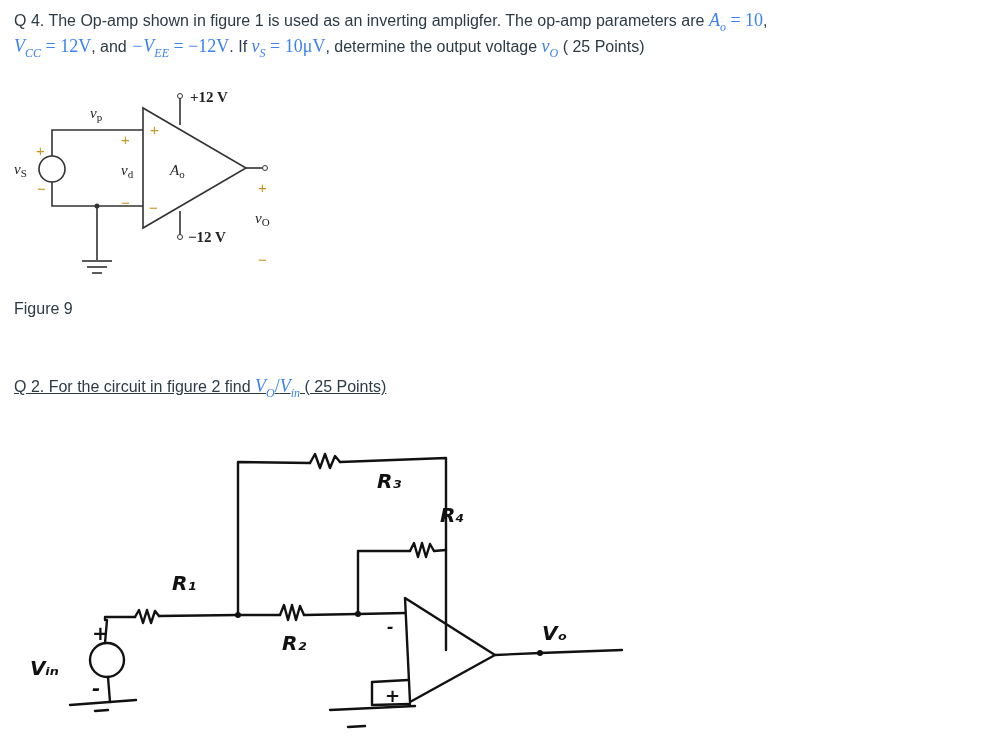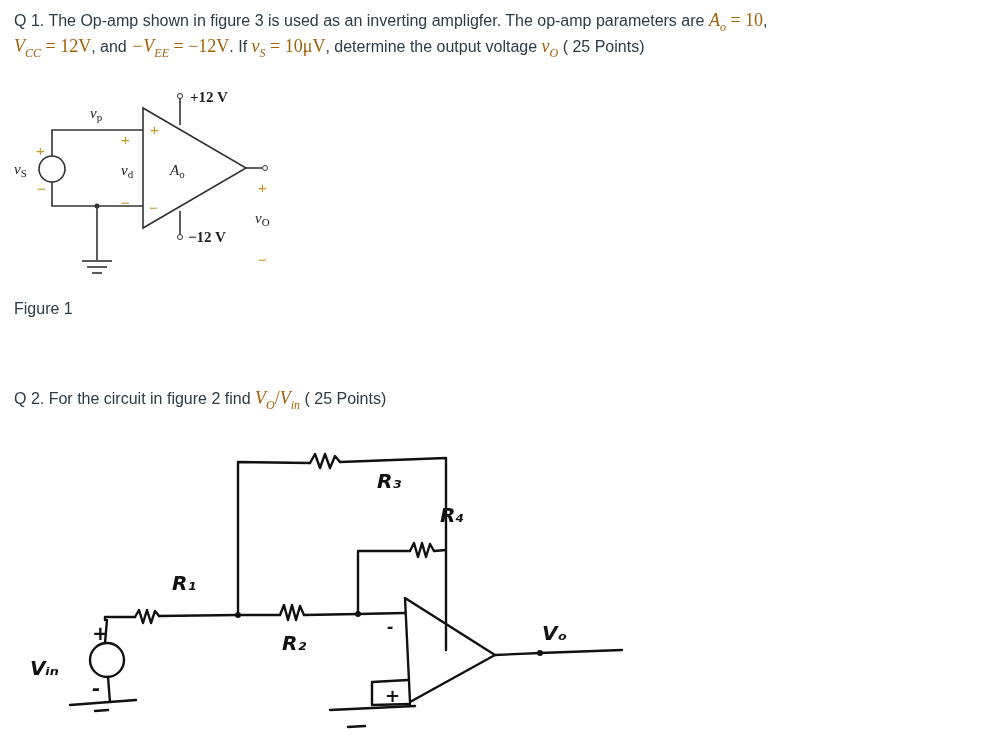--- a/index.html
+++ b/index.html
@@ -1,30 +1,30 @@
 <!DOCTYPE html>
 <html><head>
 <meta charset="utf-8">
 <style>
   html, body { margin: 0; padding: 0; background: #ffffff; }
   body { width: 985px; height: 742px; position: relative; overflow: hidden;
          font-family: "Liberation Sans", "DejaVu Sans", sans-serif; color: #2d3b45; }
   .line { position: absolute; left: 14px; font-size: 16px; white-space: nowrap; }
-  .math { font-family: "Liberation Serif", "DejaVu Serif", serif; font-style: italic; font-size: 18px; color: #a16207; }
+  .math { font-family: "Liberation Serif", "DejaVu Serif", serif; font-style: italic; font-size: 18px; color: #3b82f6; }
   .num { font-style: normal; }
   sub { font-size: 12px; }
   svg { position: absolute; }
   .serif { font-family: "Liberation Serif", "DejaVu Serif", serif; }
   .hand { font-family: "DejaVu Sans", sans-serif; font-style: italic; font-weight: bold; }
 </style>
 </head>
 <body>
 
 <div class="line" style="top:10px;">
-  <span>Q 1. The Op-amp shown in figure 3 is used as an inverting ampligfer. The op-amp parameters are </span><span class="math"><span>A</span><sub>o</sub><span class="num"> = 10</span></span><span>,</span>
+  <span>Q 4. The Op-amp shown in figure 1 is used as an inverting ampligfer. The op-amp parameters are </span><span class="math"><span>A</span><sub>o</sub><span class="num"> = 10</span></span><span>,</span>
 </div>
 <div class="line" style="top:36px;text-align:right;">
   <span class="math"><span>V</span><sub>CC</sub><span class="num"> = 12V</span></span><span>, and </span><span class="math"><span>−V</span><sub>EE</sub><span class="num"> = −12V</span></span><span>. If </span><span class="math"><span>v</span><sub>S</sub><span class="num"> = 10μV</span></span><span>, determine the output voltage </span><span class="math"><span>v</span><sub>O</sub></span><span> ( 25 Points)</span>
 </div>
 
 <svg style="left:0;top:80px;" width="300" height="200" viewBox="0 0 300 200">
   <g stroke="#333" stroke-width="1.6" fill="none">
 
     <circle cx="52" cy="89" r="13"></circle>
     <polyline points="52,76 52,50 143,50"></polyline>
@@ -59,23 +59,23 @@
     <text x="37" y="114">−</text>
     <text x="121" y="65">+</text>
     <text x="121" y="128">−</text>
     <text x="150" y="55">+</text>
     <text x="149" y="133">−</text>
     <text x="258" y="113">+</text>
     <text x="258" y="185">−</text>
   </g>
 </svg>
 
-<div class="line" style="top:300px;">Figure 1</div>
+<div class="line" style="top:300px;">Figure 9</div>
 
-<div class="line" style="top:388px;">
+<div class="line" style="top:376px;text-decoration:underline;">
   <span>Q 2. For the circuit in figure 2 find </span><span class="math"><span>V</span><sub>O</sub><span class="num">/</span><span>V</span><sub>in</sub></span><span> ( 25 Points)</span>
 </div>
 
 <svg style="left:0;top:440px;" width="640" height="300" viewBox="0 0 640 300">
   <g stroke="#111" stroke-width="2.4" fill="none" stroke-linecap="round" stroke-linejoin="round">
 
     <polyline points="238,172 238,22 310,23"></polyline>
     <polyline points="310,23 315,14 320,28 325,14 330,28 335,16 340,22"></polyline>
     <polyline points="340,22 446,18 446,210"></polyline>
 

